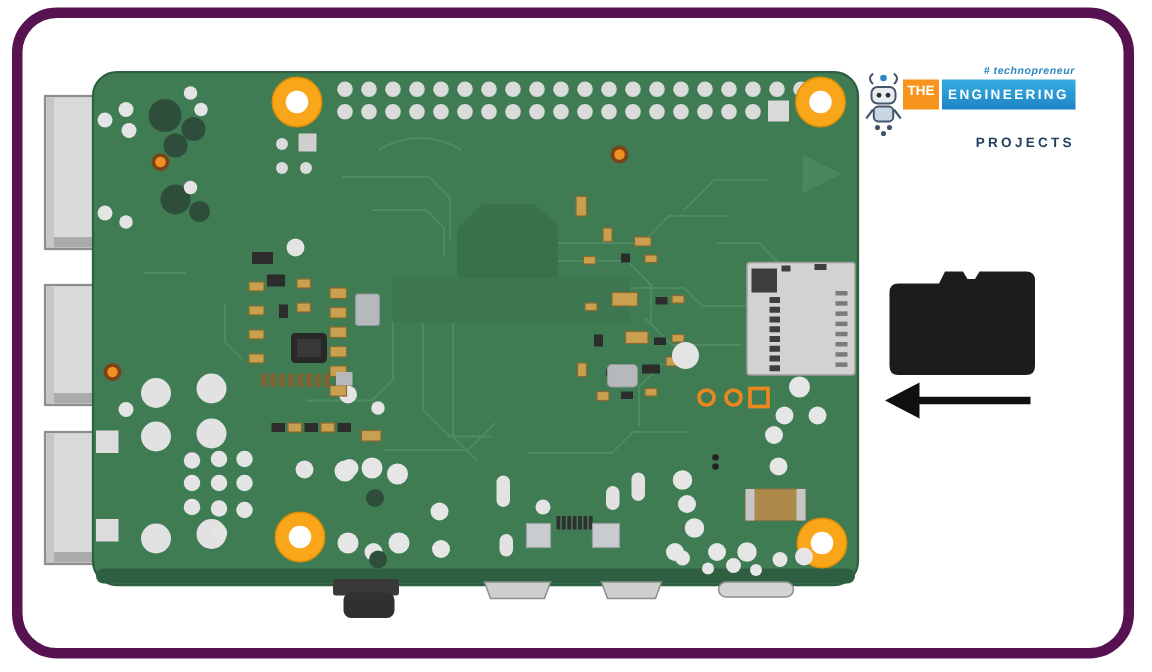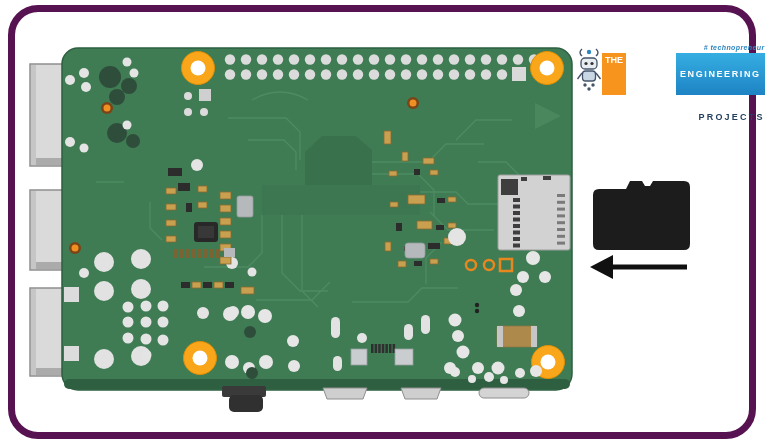--- a/index.html
+++ b/index.html
@@ -10,21 +10,21 @@
   svg.scene{position:absolute;left:0;top:0;width:768px;height:448px;}
   .logo{position:absolute;left:576px;top:44px;width:126px;}
   .logo-row{display:flex;align-items:flex-start;}
   .robot{flex:0 0 26px;margin-top:4px;}
   .logo-text{flex:1;display:flex;flex-direction:column;align-items:flex-end;}
   .tagline{font-size:7px;font-style:italic;font-weight:bold;color:#2E86C1;letter-spacing:.4px;
     white-space:nowrap;margin-bottom:2px;}
   .brand{display:flex;gap:2px;align-items:stretch;}
   .brand .the{background:#F7941E;color:#fff;font-weight:bold;font-size:9px;padding:2px 3px;}
   .brand .eng{background:linear-gradient(180deg,#35AEE2,#1E83C4);color:#fff;font-weight:bold;
-    font-size:9px;letter-spacing:1.6px;padding:16px 4px;margin-left:48px;}
+    font-size:9px;letter-spacing:1.6px;padding:5px 4px;}
   .projects{color:#233F5F;font-weight:bold;font-size:9px;letter-spacing:2.2px;margin-top:17px;}
 </style>
 </head>
 <body>
 
 <div class="stage">
 
   <svg class="scene" viewBox="0 0 768 448">
       <rect x="30" y="64" width="34" height="102" fill="#DADADA" stroke="#8E8E8E" stroke-width="1.5"></rect>
       <rect x="31" y="158" width="32" height="7" fill="#ABABAB"></rect>

